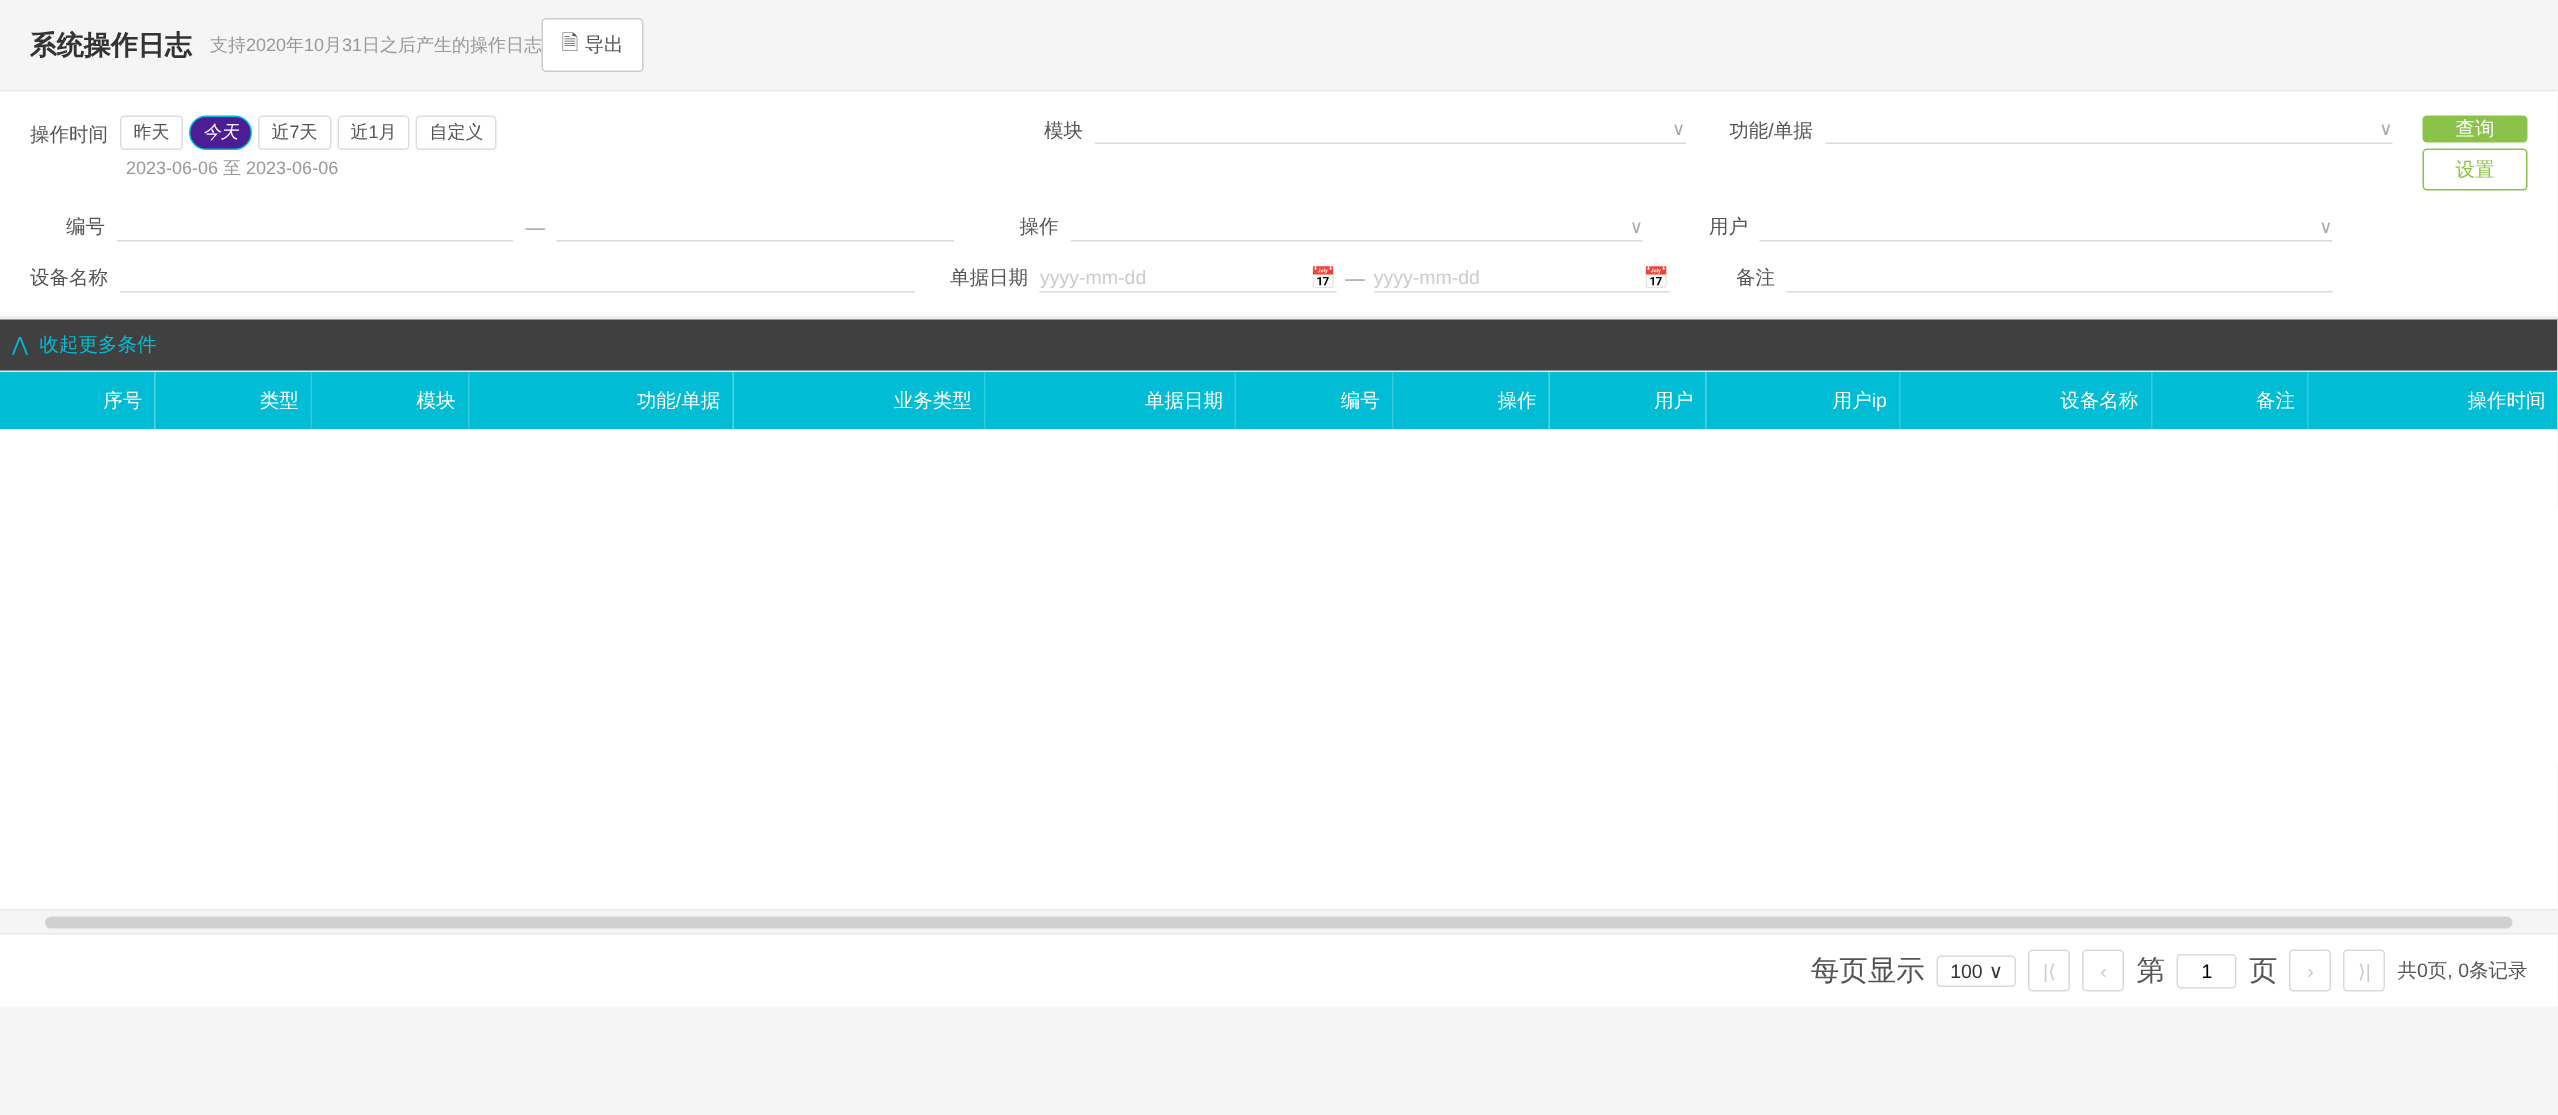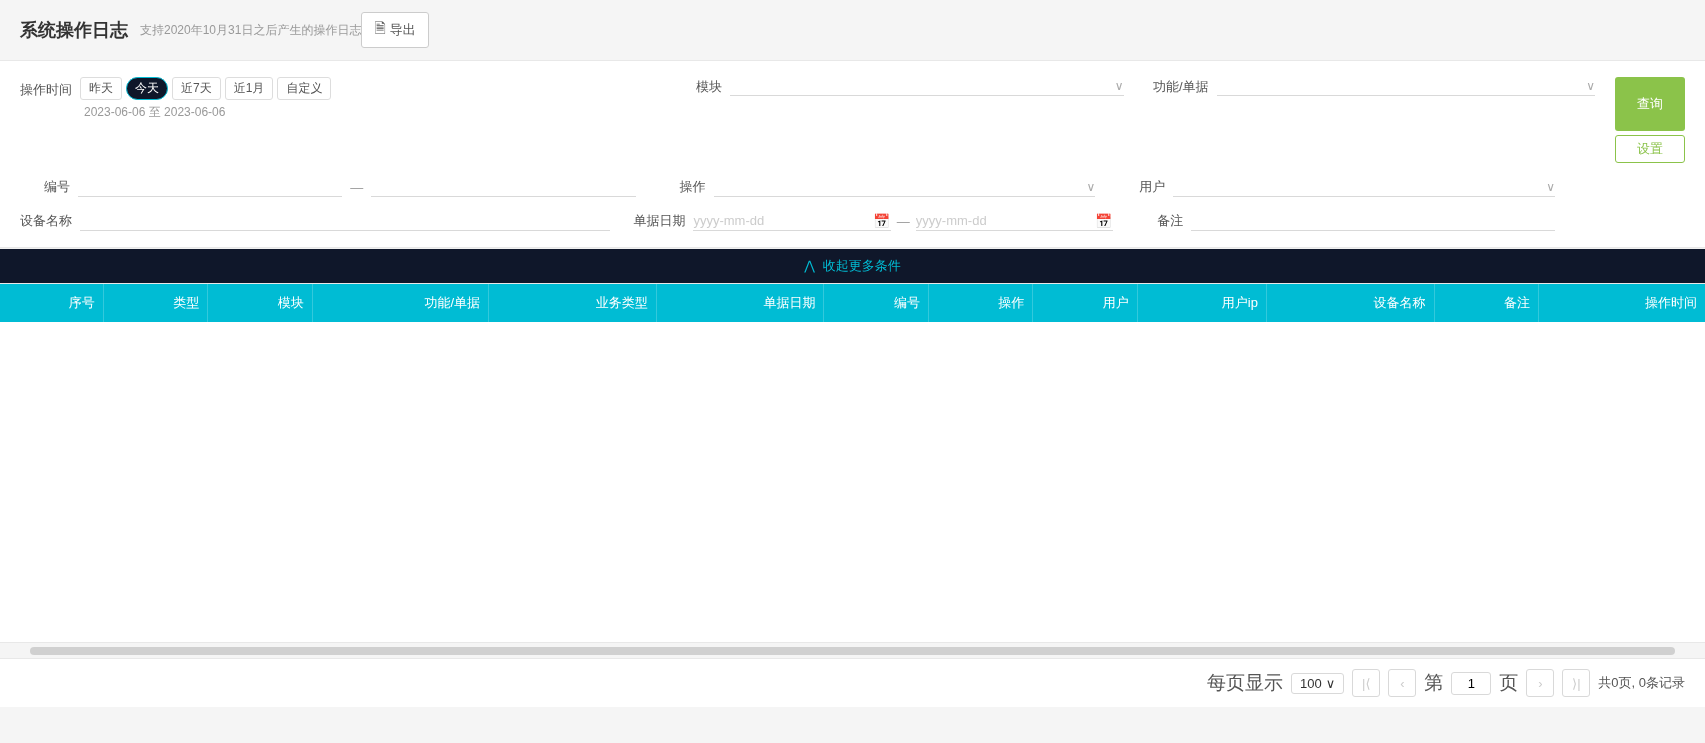--- a/index.html
+++ b/index.html
@@ -21,21 +21,21 @@
     .filter-area {
       background: white; padding: 16px 20px; border-bottom: 1px solid #e8e8e8;
     }
     .filter-label { color: #555; white-space: nowrap; min-width: 50px; text-align: right; }
     .time-btns { display: flex; align-items: center; gap: 4px; }
     .time-btn {
       padding: 2px 8px; border: 1px solid #ddd; background: white;
       border-radius: 3px; cursor: pointer; font-size: 12px; color: #555;
     }
     .time-btn.active {
-      background: #0f172a; color: white; border-color: #00bcd4; border-radius: 50px;
+      background: #4c1d95; color: white; border-color: #00bcd4; border-radius: 50px; font-style: italic;
     }
     .time-range { font-size: 12px; color: #999; margin-left: 4px; }
 
     .filter-select {
       display: flex; align-items: center; flex: 1;
       border-bottom: 1px solid #d9d9d9; padding: 2px 0; cursor: pointer;
       position: relative;
     }
     .filter-select-text { flex: 1; color: #ccc; font-size: 13px; }
     .filter-select-arrow { color: #aaa; font-size: 12px; }
@@ -53,29 +53,29 @@
     .date-input {
       flex: 1; border: none; outline: none; font-size: 13px;
       background: transparent; padding: 2px 0; color: #ccc;
     }
     .date-input::placeholder { color: #ccc; }
     .cal-icon { color: #00bcd4; cursor: pointer; font-size: 14px; margin-left: 4px; }
 
     .action-btns { display: flex; flex-direction: column; gap: 4px; margin-left: 16px; }
     .query-btn {
       background: #8bc34a; color: white; border: none; border-radius: 3px;
-      padding: 18px 20px; cursor: pointer; font-size: 13px; min-width: 70px;
+      padding: 0 20px; cursor: pointer; font-size: 13px; min-width: 70px;
     }
     .settings-btn {
       background: white; color: #8bc34a; border: 1px solid #8bc34a;
       border-radius: 3px; padding: 4px 20px; cursor: pointer; font-size: 13px;
     }
 
     .collapse-bar {
-      text-align: center; padding: 8px; background: #0f172a;
+      text-align: left; padding: 8px; background: #404040;
       border-top: 1px solid #f0f0f0; cursor: pointer; color: #00bcd4;
       font-size: 13px; border-bottom: 1px solid #e8e8e8;
     }
 
     .table-wrap { background: white; overflow-x: auto; }
     table { width: 100%; border-collapse: collapse; min-width: 1200px; }
     thead tr { background: #00bcd4; }
     thead th {
       color: white; padding: 10px 8px; text-align: right;
       font-weight: normal; font-size: 13px; white-space: nowrap;

